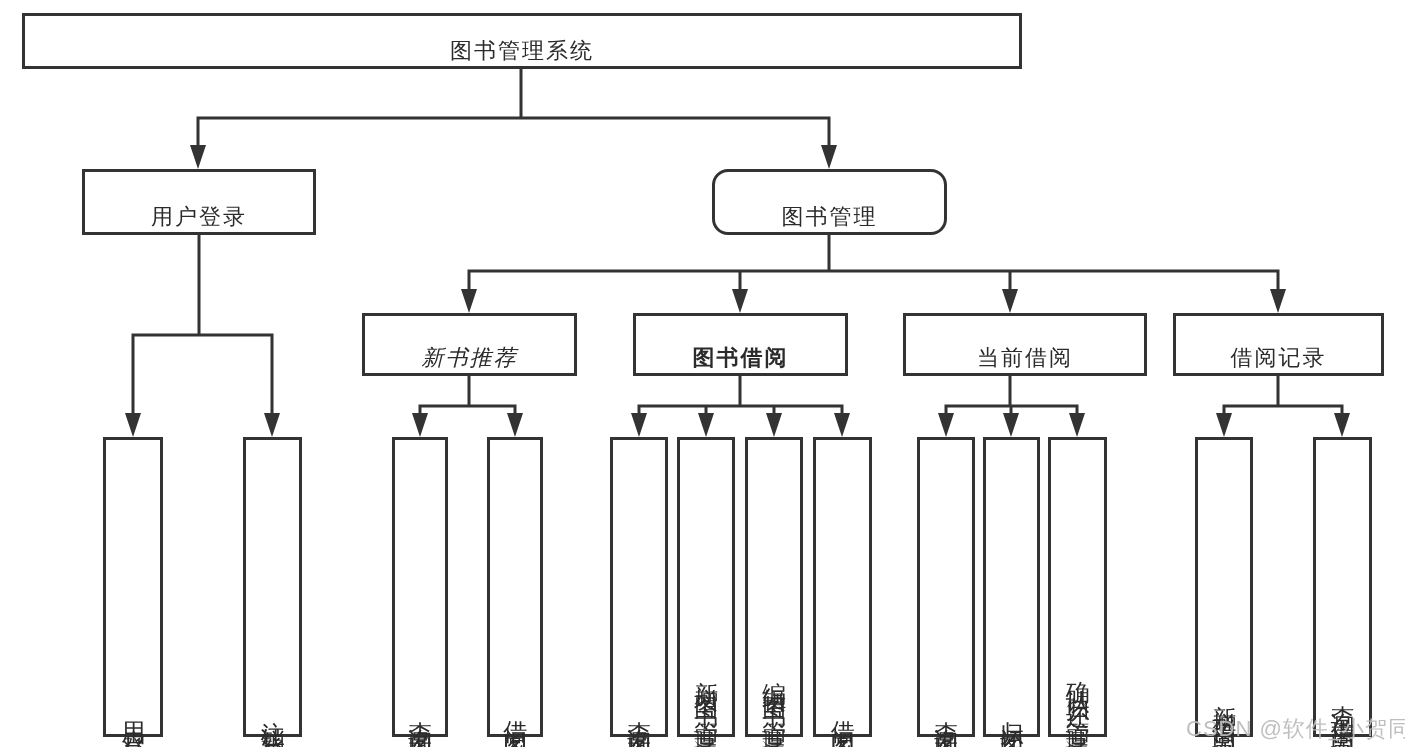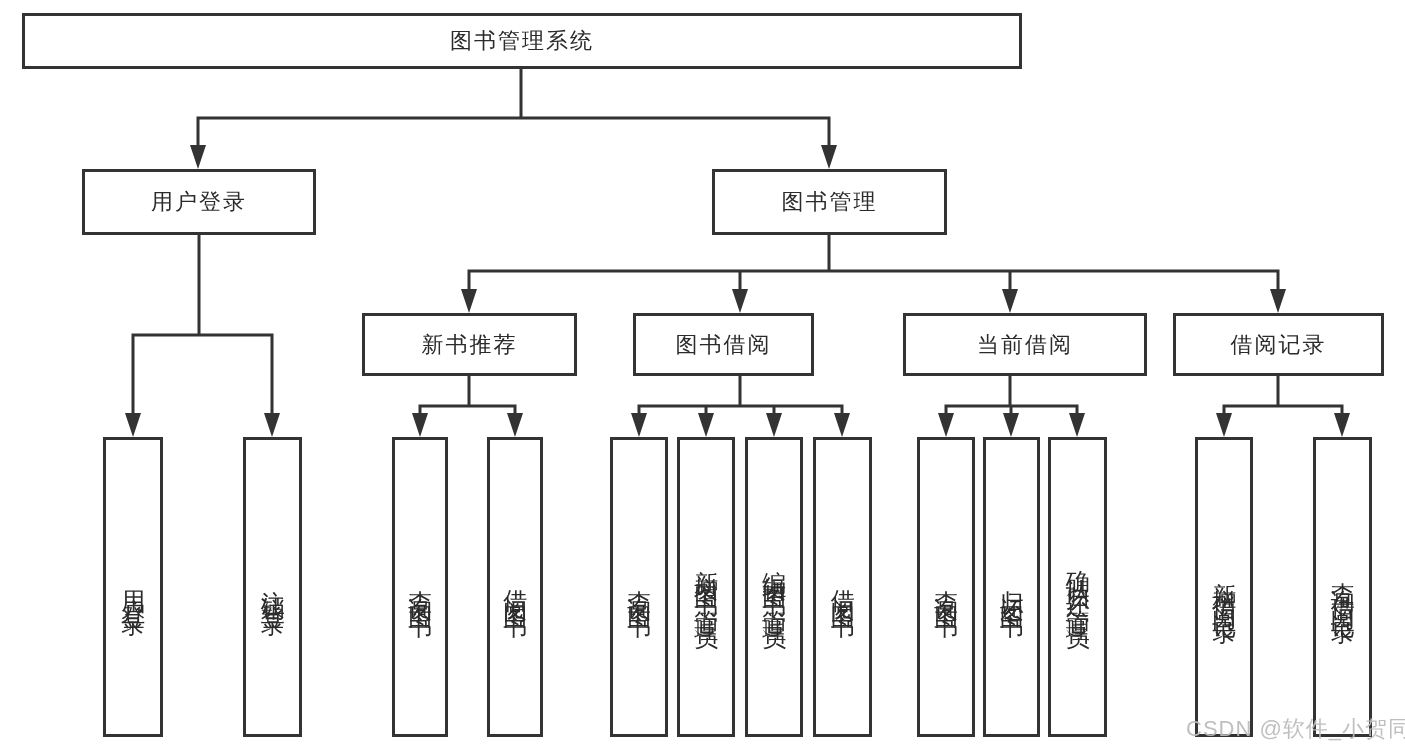--- a/index.html
+++ b/index.html
@@ -5,37 +5,37 @@
   html,body{margin:0;padding:0;background:#ffffff;}
   .canvas{
     position:relative;width:1405px;height:747px;background:#ffffff;
     font-family:"Liberation Sans","DejaVu Sans",sans-serif;
     overflow:hidden;
   }
   .connectors{position:absolute;left:0;top:0;width:1405px;height:747px;pointer-events:none;}
   .box{
     position:absolute;box-sizing:border-box;
     border:3px solid #333333;background:#ffffff;
-    display:flex;align-items:center;justify-content:center;
+    display:flex;align-items:flex-end;justify-content:center;
     color:#2b2b2b;font-size:22px;letter-spacing:2px;
     z-index:2;white-space:nowrap;
   }
   .vbox span{
     writing-mode:vertical-rl;text-orientation:mixed;
     font-size:24px;letter-spacing:8px;line-height:1.1;color:#2b2b2b;
   }
   
   .n-root{left:22px;top:13px;width:1000px;height:56px;}
   
   .n-login{left:82px;top:169px;width:234px;height:66px;}
-  .n-mgmt{left:712px;top:169px;width:235px;height:66px;}
+  .n-mgmt{left:712px;top:169px;width:235px;height:66px;border-radius:16px;}
   
   .n-l3{top:313px;height:63px;}
-  .n-newbook{left:362px;width:215px;}
-  .n-borrow{left:633px;width:181px;}
+  .n-newbook{left:362px;width:215px;font-style:italic;}
+  .n-borrow{left:633px;width:215px;font-weight:bold;}
   .n-current{left:903px;width:244px;}
   .n-records{left:1173px;width:211px;}
   
   .leaf{top:437px;height:300px;}
   .lf1{left:103px;width:60px;}
   .lf2{left:243px;width:59px;}
   .lf3{left:392px;width:56px;}
   .lf4{left:487px;width:56px;}
   .lf5{left:610px;width:58px;}
   .lf6{left:677px;width:58px;}

